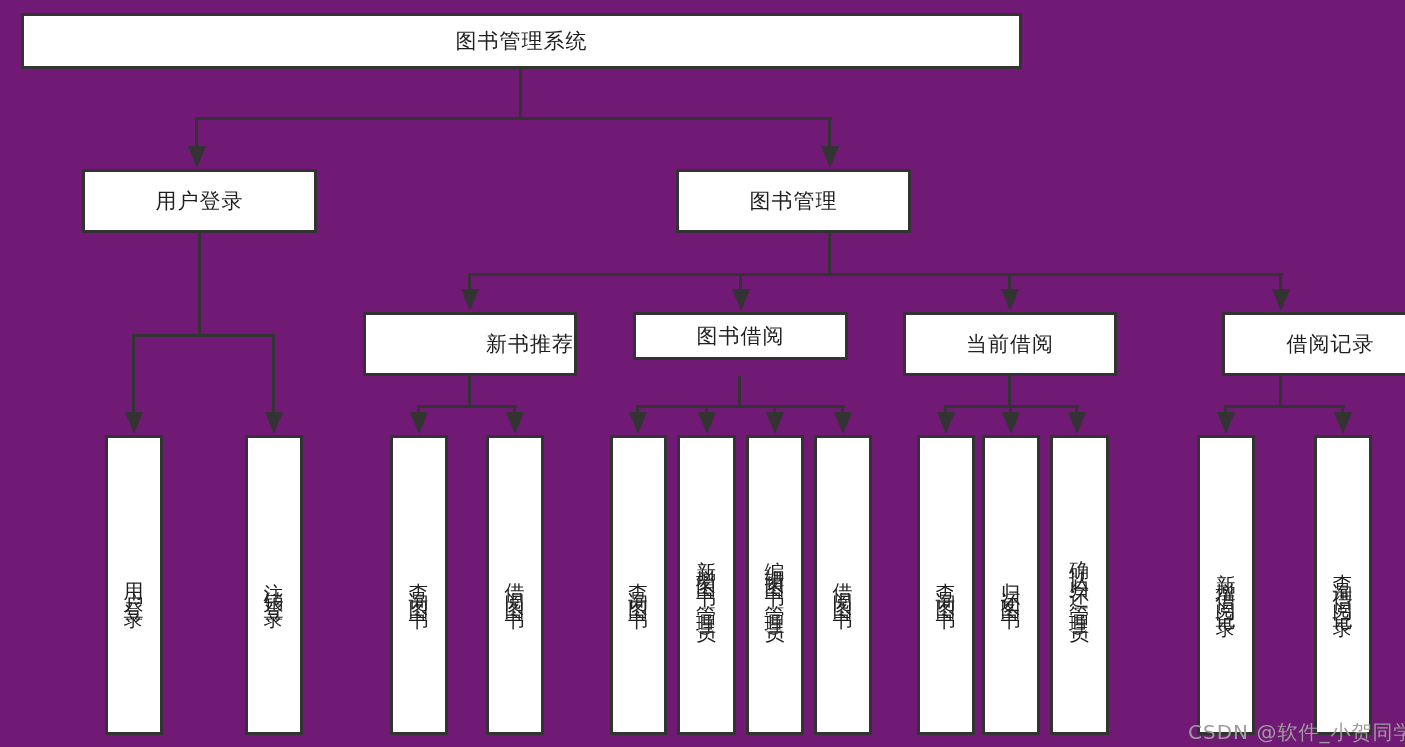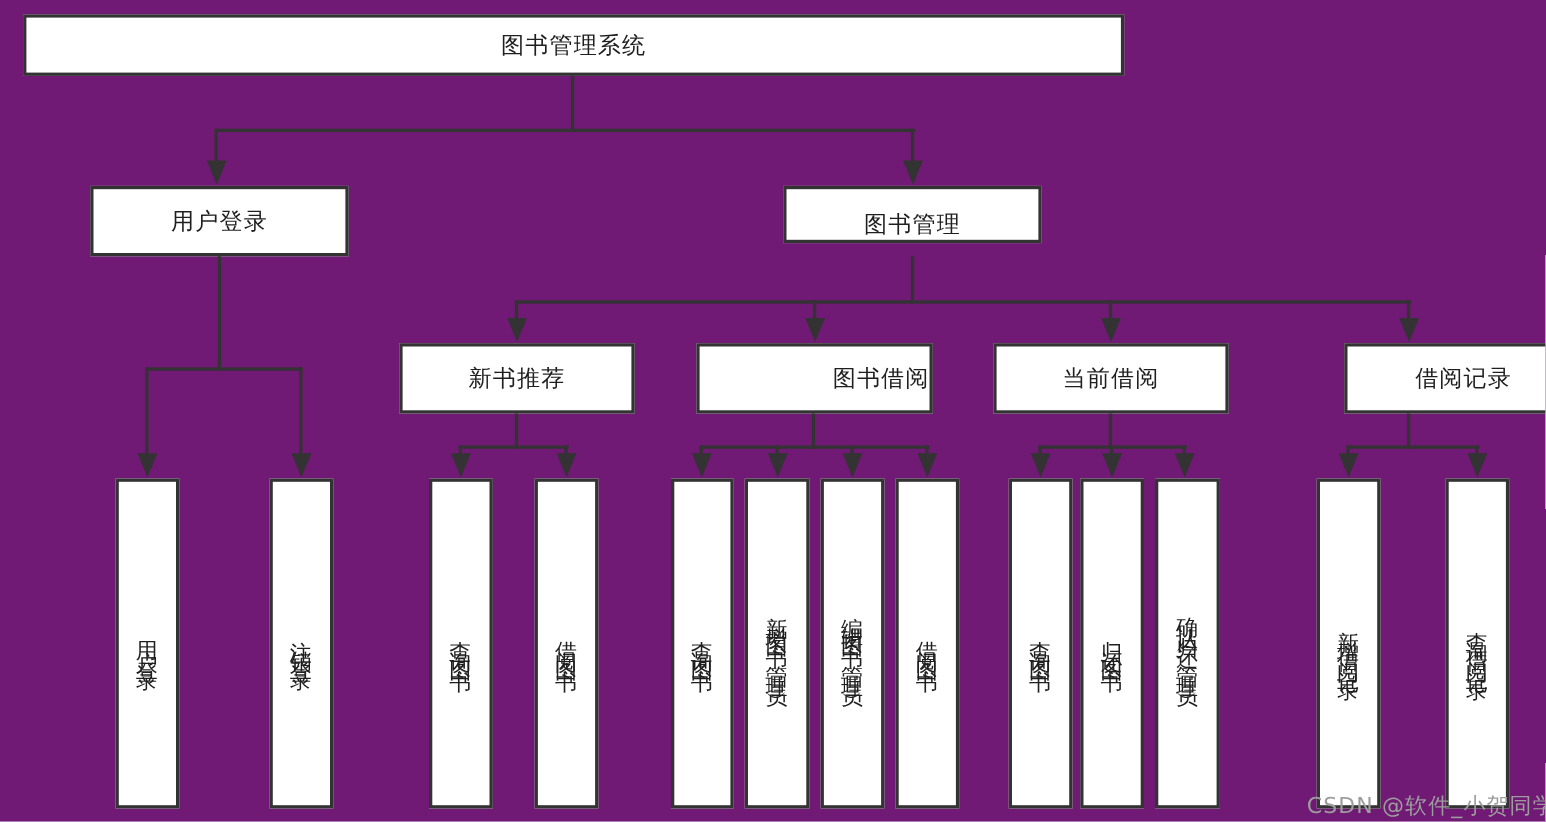--- a/index.html
+++ b/index.html
@@ -63,21 +63,21 @@
   <div class="vl" style="left:519px;top:69px;height:50px;"></div>
   <div class="hl" style="left:196px;top:117px;width:636px;"></div>
   <div class="vl" style="left:195px;top:117px;height:35px;"></div>
   <div class="arr" style="left:188px;top:146px;"></div>
   <div class="vl" style="left:828px;top:117px;height:35px;"></div>
   <div class="arr" style="left:821px;top:146px;"></div>
 
   <div class="box" style="left:82px;top:169px;width:235px;height:64px;">
     <span>用户登录</span>
   </div>
-  <div class="box" style="left:712px;top:169px;width:235px;height:52px;align-items:flex-end;">
+  <div class="box" style="left:676px;top:169px;width:235px;height:64px;">
     <span>图书管理</span>
   </div>
 
   <div class="vl" style="left:198px;top:233px;height:104px;"></div>
   <div class="hl" style="left:132px;top:334px;width:143px;"></div>
   <div class="vl" style="left:132px;top:334px;height:80px;"></div>
   <div class="arr" style="left:125px;top:412px;"></div>
   <div class="vl" style="left:272px;top:334px;height:80px;"></div>
   <div class="arr" style="left:265px;top:412px;"></div>
 
@@ -85,24 +85,24 @@
   <div class="hl" style="left:468px;top:273px;width:815px;"></div>
   <div class="vl" style="left:468px;top:273px;height:20px;"></div>
   <div class="arr" style="left:461px;top:289px;"></div>
   <div class="vl" style="left:739px;top:273px;height:20px;"></div>
   <div class="arr" style="left:732px;top:289px;"></div>
   <div class="vl" style="left:1008px;top:273px;height:20px;"></div>
   <div class="arr" style="left:1001px;top:289px;"></div>
   <div class="vl" style="left:1279px;top:273px;height:20px;"></div>
   <div class="arr" style="left:1272px;top:289px;"></div>
 
-  <div class="box" style="left:363px;top:312px;width:214px;height:64px;">
+  <div class="box" style="left:363px;top:312px;width:214px;height:64px;justify-content:flex-end;">
     <span>新书推荐</span>
   </div>
-  <div class="box" style="left:633px;top:312px;width:215px;height:64px;justify-content:flex-end;">
+  <div class="box" style="left:633px;top:312px;width:215px;height:48px;">
     <span>图书借阅</span>
   </div>
   <div class="box" style="left:903px;top:312px;width:214px;height:64px;">
     <span>当前借阅</span>
   </div>
   <div class="box" style="left:1222px;top:312px;width:217px;height:64px;">
     <span>借阅记录</span>
   </div>
 
   <div class="vl" style="left:468px;top:376px;height:32px;"></div>

